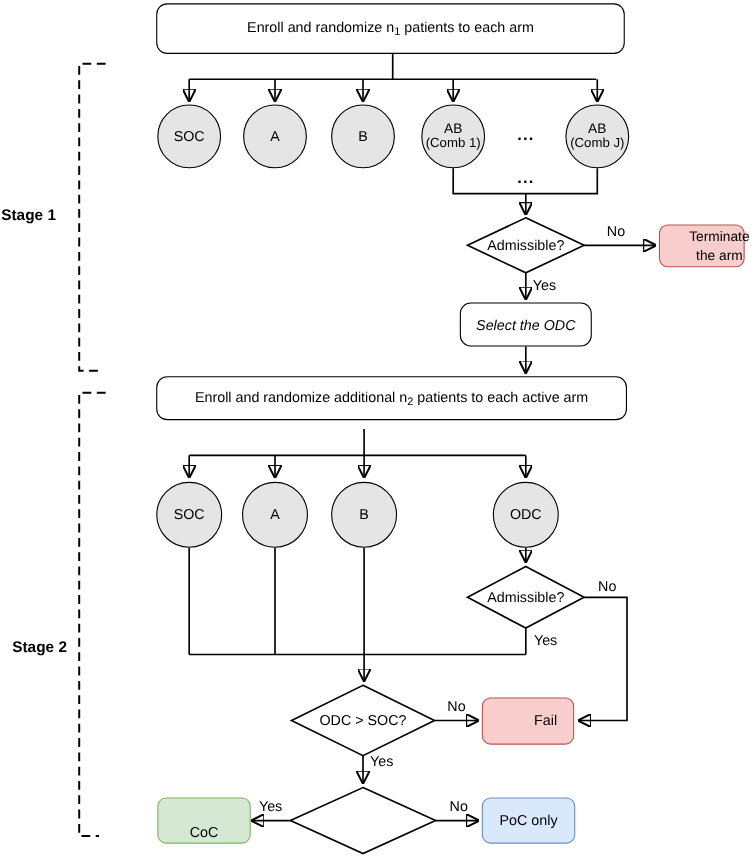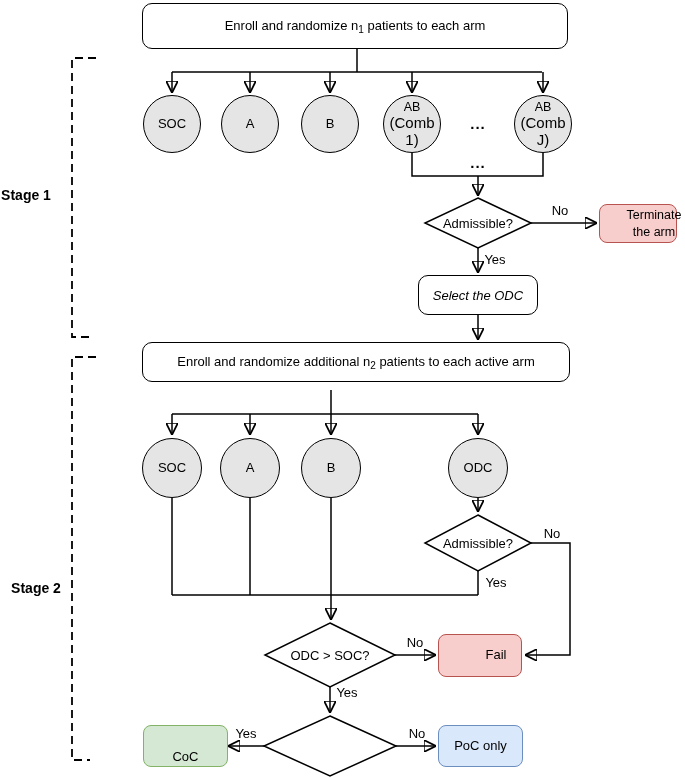--- a/index.html
+++ b/index.html
@@ -8,21 +8,21 @@
   svg.wires{position:absolute;left:0;top:0;}
   svg.wires path{stroke:#000;stroke-width:1.5;fill:none;}
   svg.wires path.dashed{stroke-dasharray:8 5;stroke-width:1.8;}
   svg.wires polygon{stroke:#000;stroke-width:1.5;fill:#ffffff;}
   .node{position:absolute;display:flex;align-items:center;justify-content:center;
     text-align:center;box-sizing:border-box;}
   .rbox{border:1.6px solid #000;border-radius:10px;background:#fff;font-size:13px;}
   .circle{border:1.5px solid #000;border-radius:50%;background:#e5e5e5;font-size:13px;
     flex-direction:column;line-height:1.15;}
   .circle .cl1{font-size:12.5px;}
-  .circle .cl2{font-size:15px;}
+  .circle .cl2{font-size:12px;}
   .result{border-radius:8px;font-size:12.5px;line-height:1.3;flex-direction:column;}
   .red{background:#F8CECC;border:1.6px solid #B85450;padding-left:32px;}
   .green{background:#D5E8D4;border:1.6px solid #82B366;}
   .blue{background:#DAE8FC;border:1.6px solid #6C8EBF;}
   .lbl{position:absolute;transform:translate(-50%,-50%);font-size:13px;white-space:nowrap;}
   .stage{position:absolute;transform:translate(-50%,-50%);font-size:14px;font-weight:bold;white-space:nowrap;}
   .dots{position:absolute;transform:translate(-50%,-50%);font-size:15px;font-weight:bold;letter-spacing:1px;}
   .sub{font-size:10px;vertical-align:-3px;}
 </style>
 </head>

